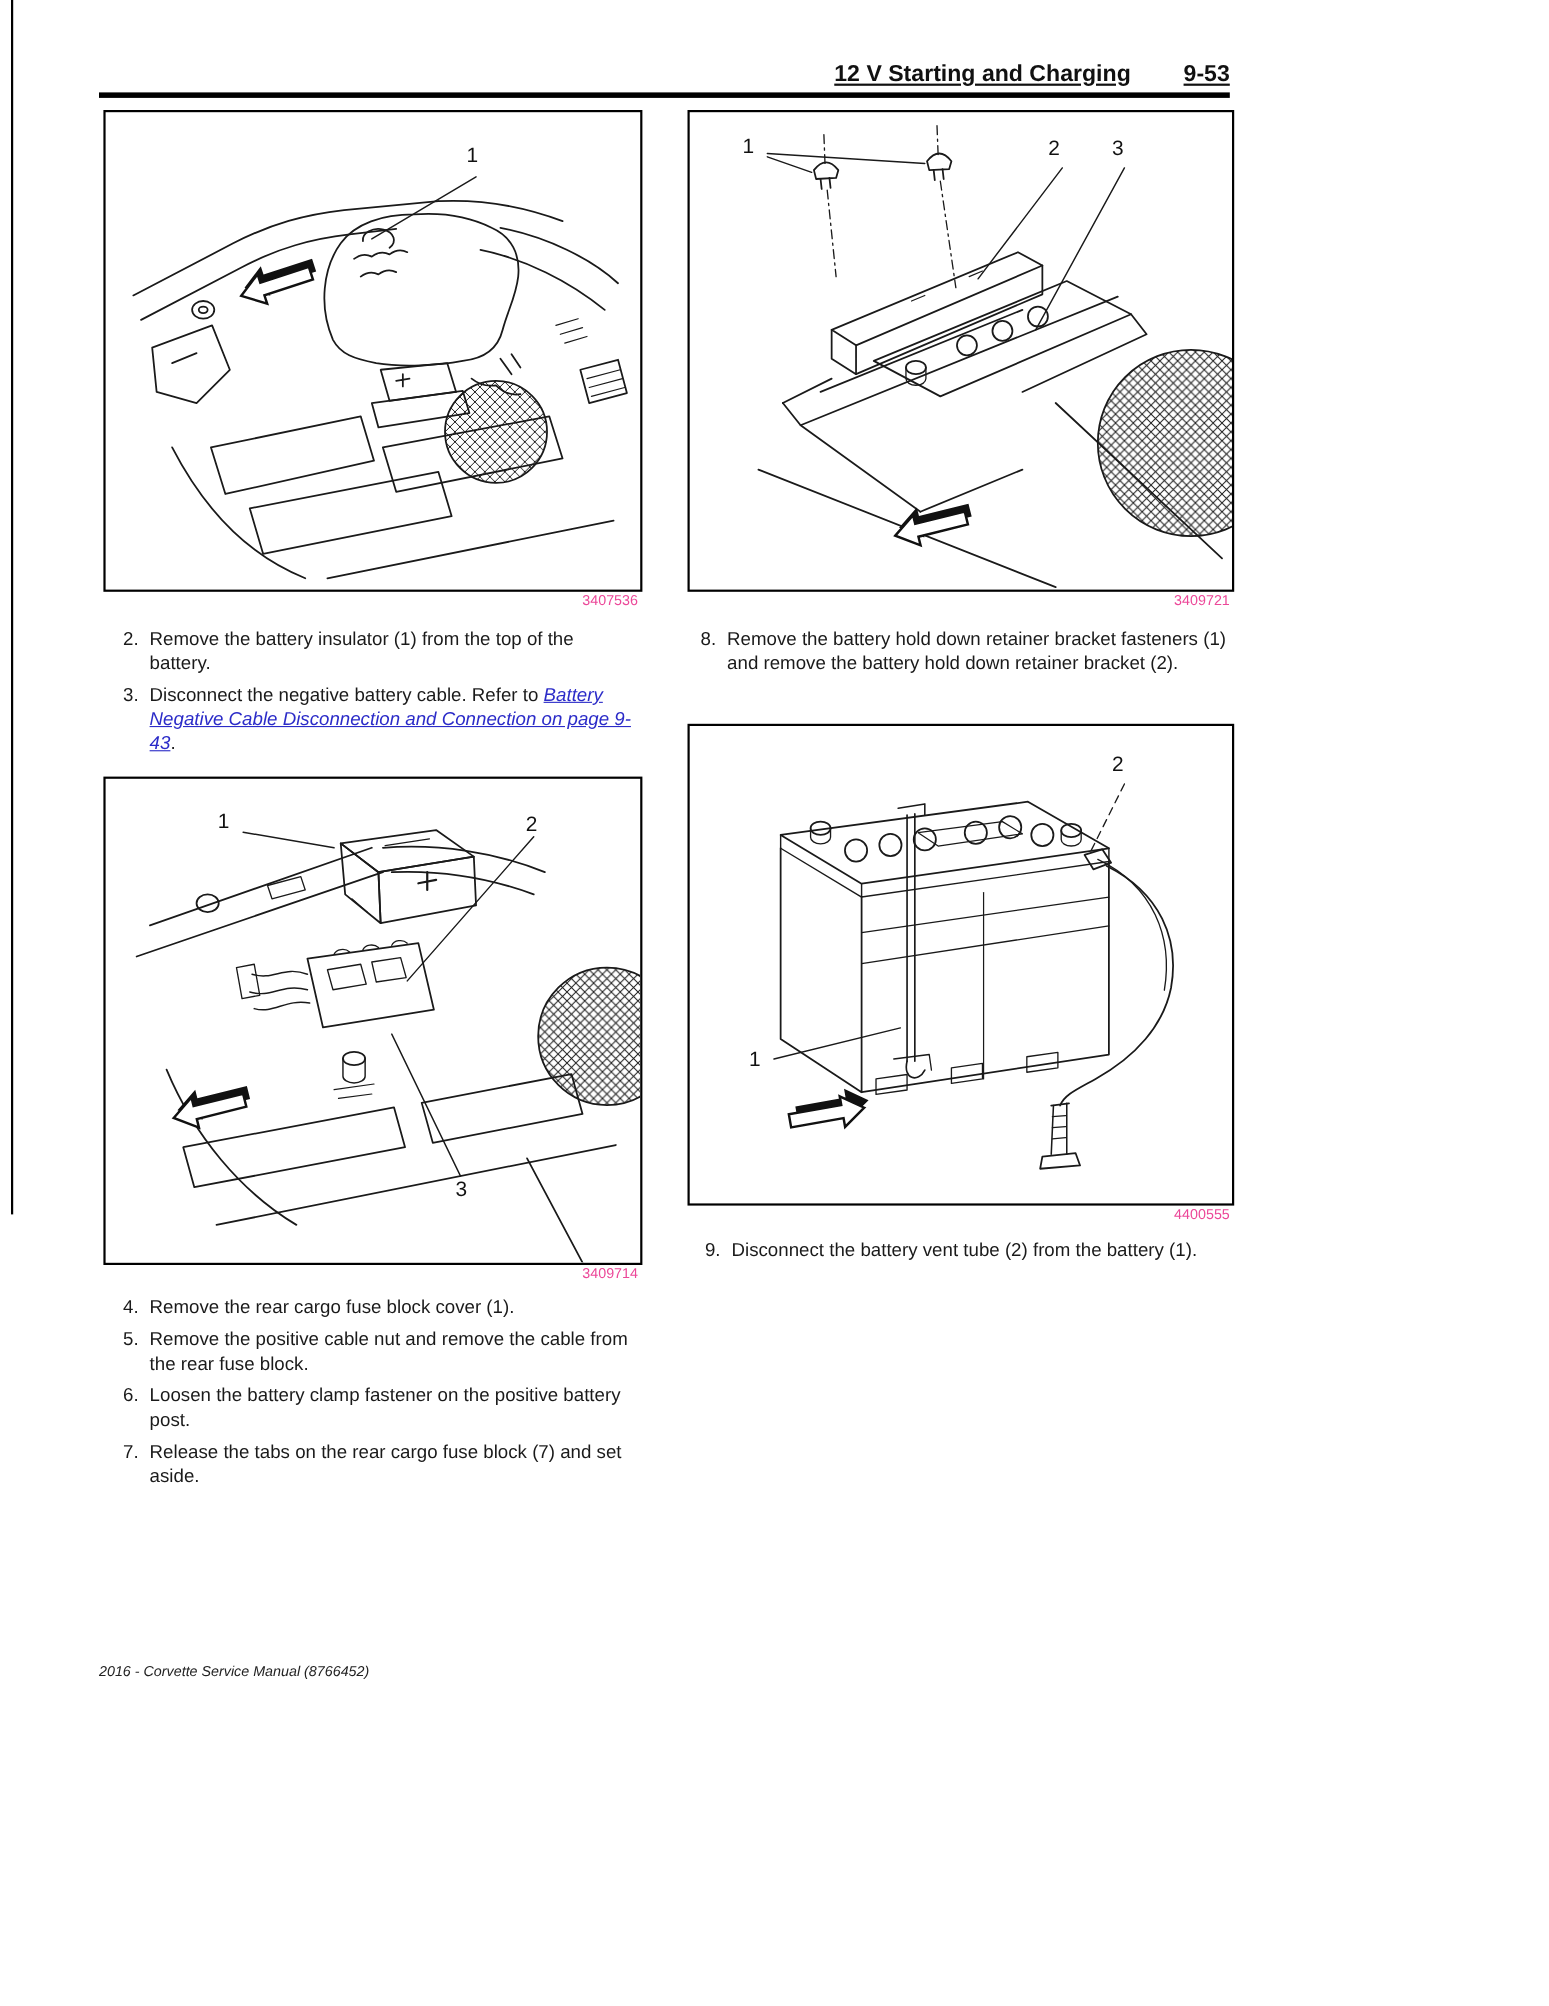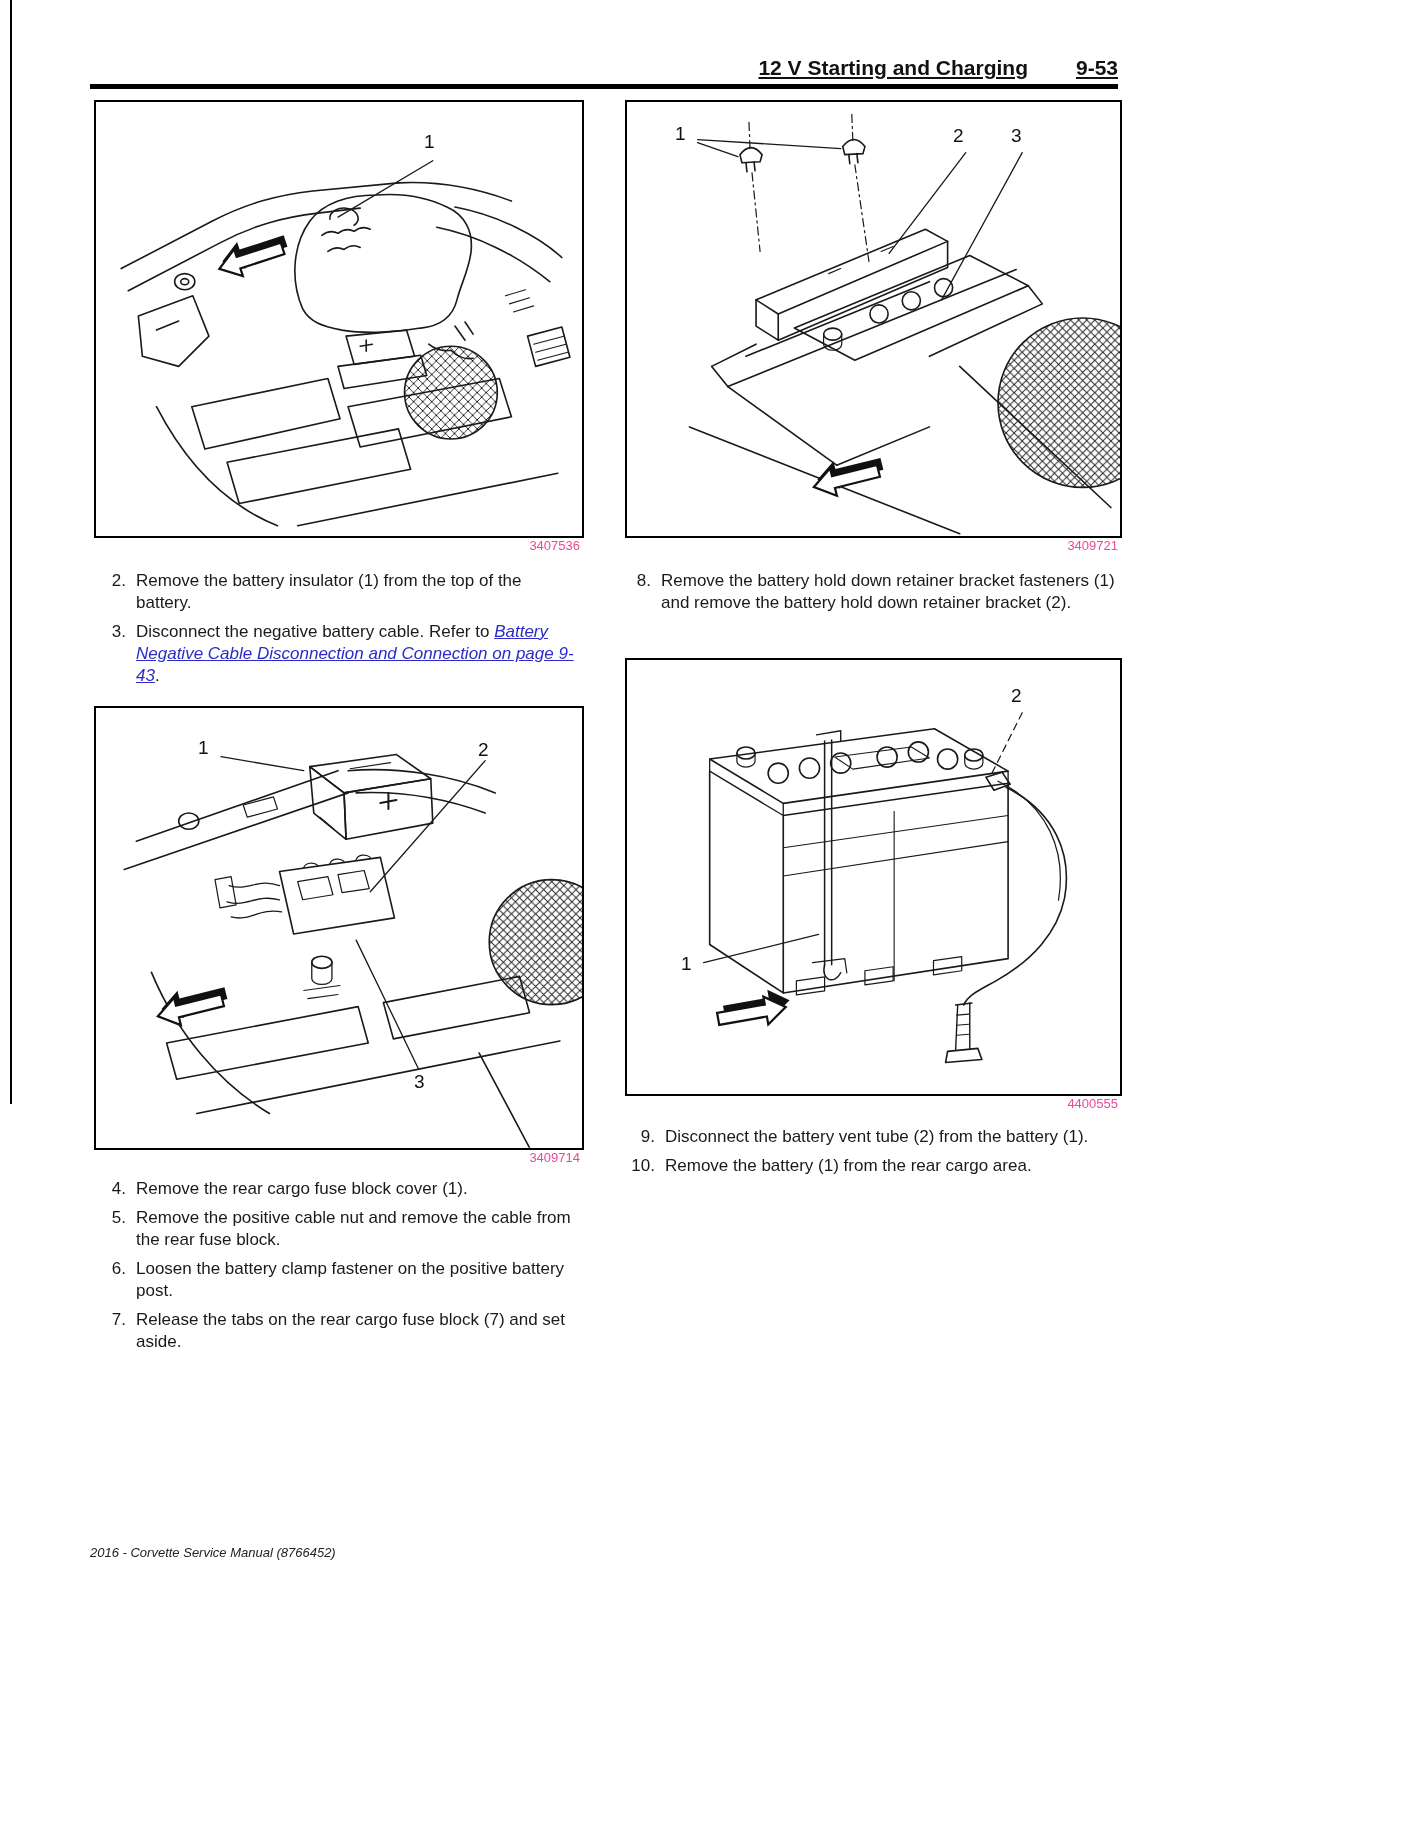--- a/index.html
+++ b/index.html
@@ -16,21 +16,21 @@
   .figbox svg{display:block;width:100%;height:100%;}
   .callout{position:absolute;font-size:19px;color:#111;line-height:1;}
   .fignum{position:absolute;font-size:13px;color:#ec4899;text-align:right;}
   .steps{position:absolute;display:flex;flex-direction:column;gap:7px;font-size:17px;line-height:22px;}
   .step{display:flex;gap:10px;}
   .num{flex:none;text-align:right;}
   .num-w1{width:26px;}
   .num-w2{width:34px;}
   .txt{flex:1;}
   .xref{color:#2b2bc8;font-style:italic;text-decoration:underline;cursor:pointer;}
-  .footer{position:absolute;left:90px;top:1512px;font-size:13px;font-style:italic;color:#222;margin-top:33px;}
+  .footer{position:absolute;left:90px;top:1512px;font-size:13px;font-style:italic;color:#222;}
 </style>
 </head>
 <body>
 
 <div class="page">
 
   <div class="edge-line"></div>
 
   <header class="hdr">
     <span>12 V Starting and Charging</span>
@@ -295,21 +295,17 @@
       <span class="num num-w1">7.</span>
       <span class="txt">Release the tabs on the rear cargo fuse block (7) and set aside.</span>
     </div>
   </div>
 
   <div class="steps" style="left:621px;top:1126px;width:495px;">
     <div class="step">
       <span class="num num-w2">9.</span>
       <span class="txt">Disconnect the battery vent tube (2) from the battery (1).</span>
     </div>
-    <div class="step">
-      <span class="num num-w2">10.</span>
-      <span class="txt">Remove the battery (1) from the rear cargo area.</span>
-    </div>
   </div>
 
   <div class="footer">2016 - Corvette Service Manual (8766452)</div>
 
 </div>
 
 </body></html>

